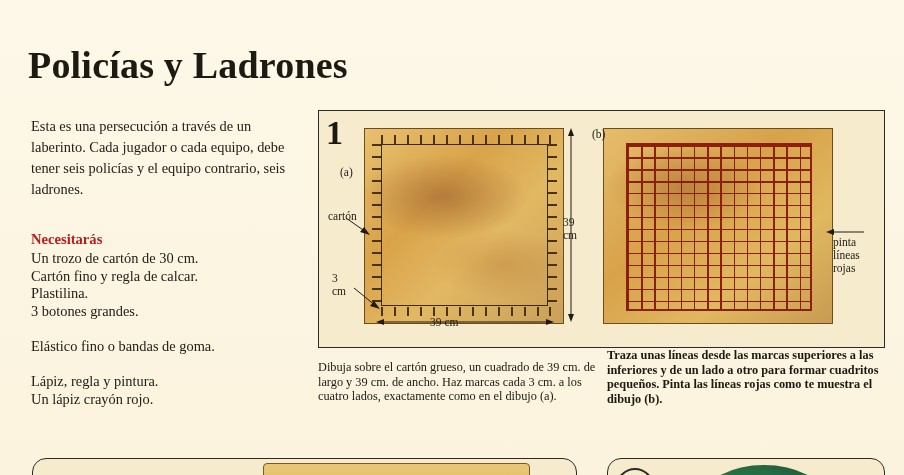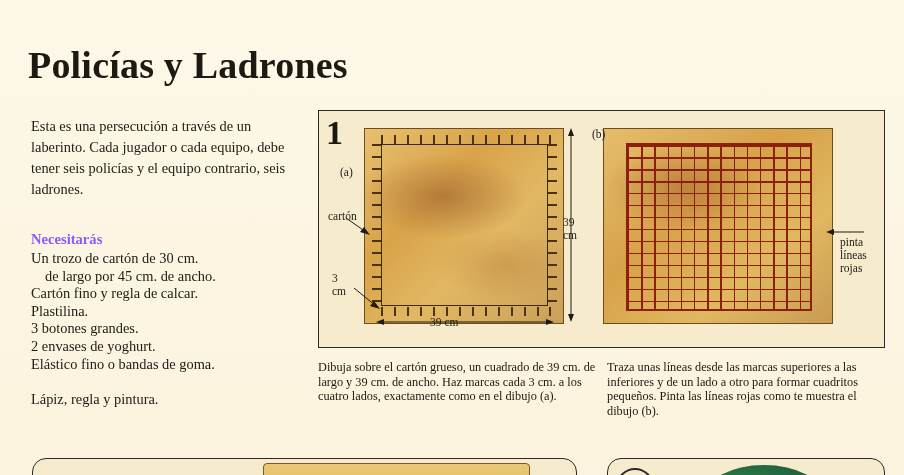--- a/index.html
+++ b/index.html
@@ -56,21 +56,21 @@
     font-size: 14.4px;
     line-height: 21px;
     color: #23201a;
   }
   .needs-head {
     position: absolute;
     left: 31px;
     top: 231px;
     font-size: 14.6px;
     font-weight: bold;
-    color: #8b5cf6;
+    color: #b91c1c;
   }
   .needs-list {
     position: absolute;
     left: 31px;
     top: 250px;
     width: 280px;
     font-size: 14.4px;
     line-height: 17.6px;
     color: #23201a;
   }
@@ -158,21 +158,21 @@
   }
 
   .cap {
     position: absolute;
     font-size: 12.3px;
     line-height: 14.6px;
     color: #1c1912;
     font-family: "Liberation Serif", serif;
   }
   .cap-left { left: 318px; top: 360px; width: 280px; }
-  .cap-right { left: 607px; top: 360px; width: 280px; font-weight: normal; }
+  .cap-right { left: 607px; top: 348px; width: 280px; font-weight: bold; }
 
   
   .bottom-left {
     position: absolute;
     left: 32px; top: 458px;
     width: 545px; height: 60px;
     border: 1px solid #2a2a2a;
     border-radius: 14px 14px 0 0;
     background: #f6eccd;
     box-sizing: border-box;
@@ -217,28 +217,28 @@
 
 <div class="page">
 
   <h1 class="title">Policías y Ladrones</h1>
 
   <div class="intro">Esta es una persecución a través de un laberinto. Cada jugador o cada equipo, debe tener seis policías y el equipo contrario, seis ladrones.</div>
 
   <div class="needs-head">Necesitarás</div>
   <div class="needs-list">
     <span>Un trozo de cartón de 30 cm.</span><br>
-    <span class="indent">de largo por 45 cm. de ancho.</span>
     <span>Cartón fino y regla de calcar.</span><br>
     <span>Plastilina.</span><br>
     <span>3 botones grandes.</span><br>
-    <span>2 envases de yoghurt.</span><br>
+    <br>
     <span>Elástico fino o bandas de goma.</span><br>
     <br>
     <span>Lápiz, regla y pintura.</span><br>
+    <span>Un lápiz crayón rojo.</span>
   </div>
 
   <div class="panel1"></div>
   <div class="stepnum">1</div>
 
   <div class="board-a">
     <div class="inner"></div>
 
     <div class="tick" style="left:16px;  top:6px;  width:1.5px; height:9px;"></div>
     <div class="tick" style="left:29px;  top:6px;  width:1.5px; height:9px;"></div>
@@ -326,21 +326,21 @@
   </svg>
 
   <div class="lbl lbl-a">(a)</div>
   <div class="lbl lbl-b">(b)</div>
   <div class="lbl lbl-carton">cartón</div>
   <div class="lbl lbl-3cm" style="white-space:pre;">3
 cm</div>
   <div class="lbl lbl-39cm-v" style="white-space:pre;">39
 cm</div>
   <div class="lbl lbl-39cm-h">39 cm</div>
-  <div class="lbl lbl-pinta" style="white-space:pre;margin-left:7px;">pinta
+  <div class="lbl lbl-pinta" style="white-space:pre;">pinta
 líneas
 rojas</div>
 
   <div class="cap cap-left">
     <span>Dibuja sobre el cartón grueso, un cuadrado de 39 cm. de largo y 39 cm. de ancho. Haz marcas cada 3 cm. a los cuatro lados, exactamente como en el dibujo (a).</span>
   </div>
   <div class="cap cap-right">
     <span>Traza unas líneas desde las marcas superiores a las inferiores y de un lado a otro para formar cuadritos pequeños. Pinta las líneas rojas como te muestra el dibujo (b).</span>
   </div>
 

